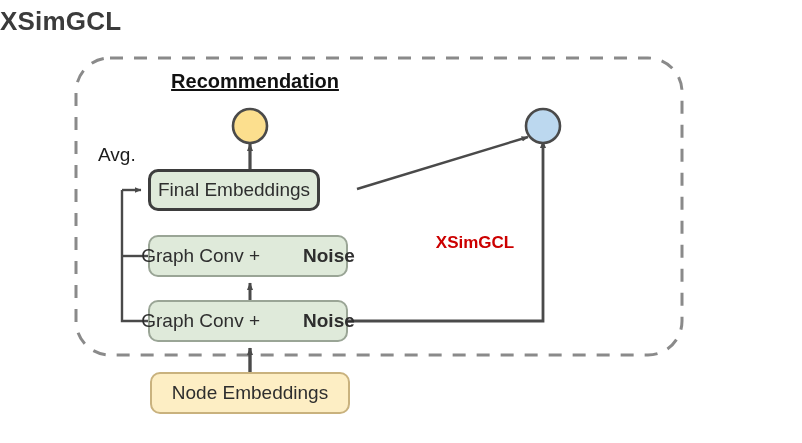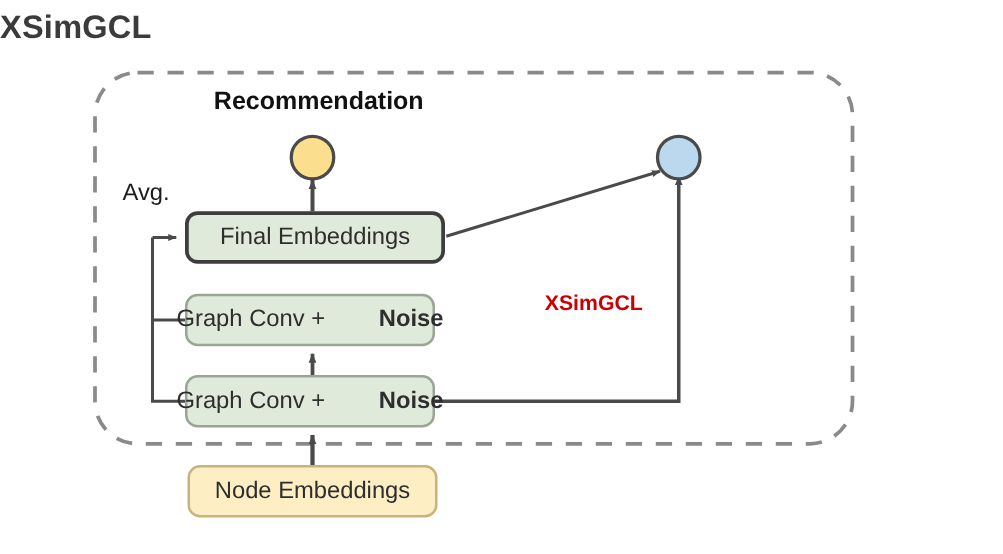--- a/index.html
+++ b/index.html
@@ -35,20 +35,21 @@
     color: #3b3b3b;
     letter-spacing: 0.2px;
   }
   .section-head {
     position: absolute;
     font-size: 20px;
     font-weight: bold;
     color: #111111;
     text-align: center;
     white-space: nowrap;
+    text-decoration: underline;
   }
   #head-rec { left: 135px; top: 70px; width: 240px; }
   #head-con { left: 440px; top: 70px; width: 220px; }
   .nodebox {
     position: absolute;
     box-sizing: border-box;
     display: flex;
     align-items: center;
     justify-content: center;
     font-size: 19px;
@@ -64,21 +65,21 @@
   .box-green-strong {
     background: #dfeada;
     border: 3px solid #3d3d3d;
     border-radius: 10px;
   }
   .box-yellow {
     background: #fdeec4;
     border: 2px solid #c9b27e;
     border-radius: 10px;
   }
-  #box-final   { left: 148px; top: 169px; width: 208px; height: 42px; }
+  #box-final   { left: 148px; top: 169px; width: 172px; height: 42px; }
   #box-conv1   { left: 148px; top: 235px; width: 200px; height: 42px; }
   #box-conv2   { left: 148px; top: 300px; width: 200px; height: 42px; }
   #box-node    { left: 150px; top: 372px; width: 200px; height: 42px; }
   .nodebox b { font-weight: bold; }
   .lbl-avg {
     position: absolute;
     left: 98px;
     top: 144px;
     font-size: 19px;
     color: #1c1c1c;

